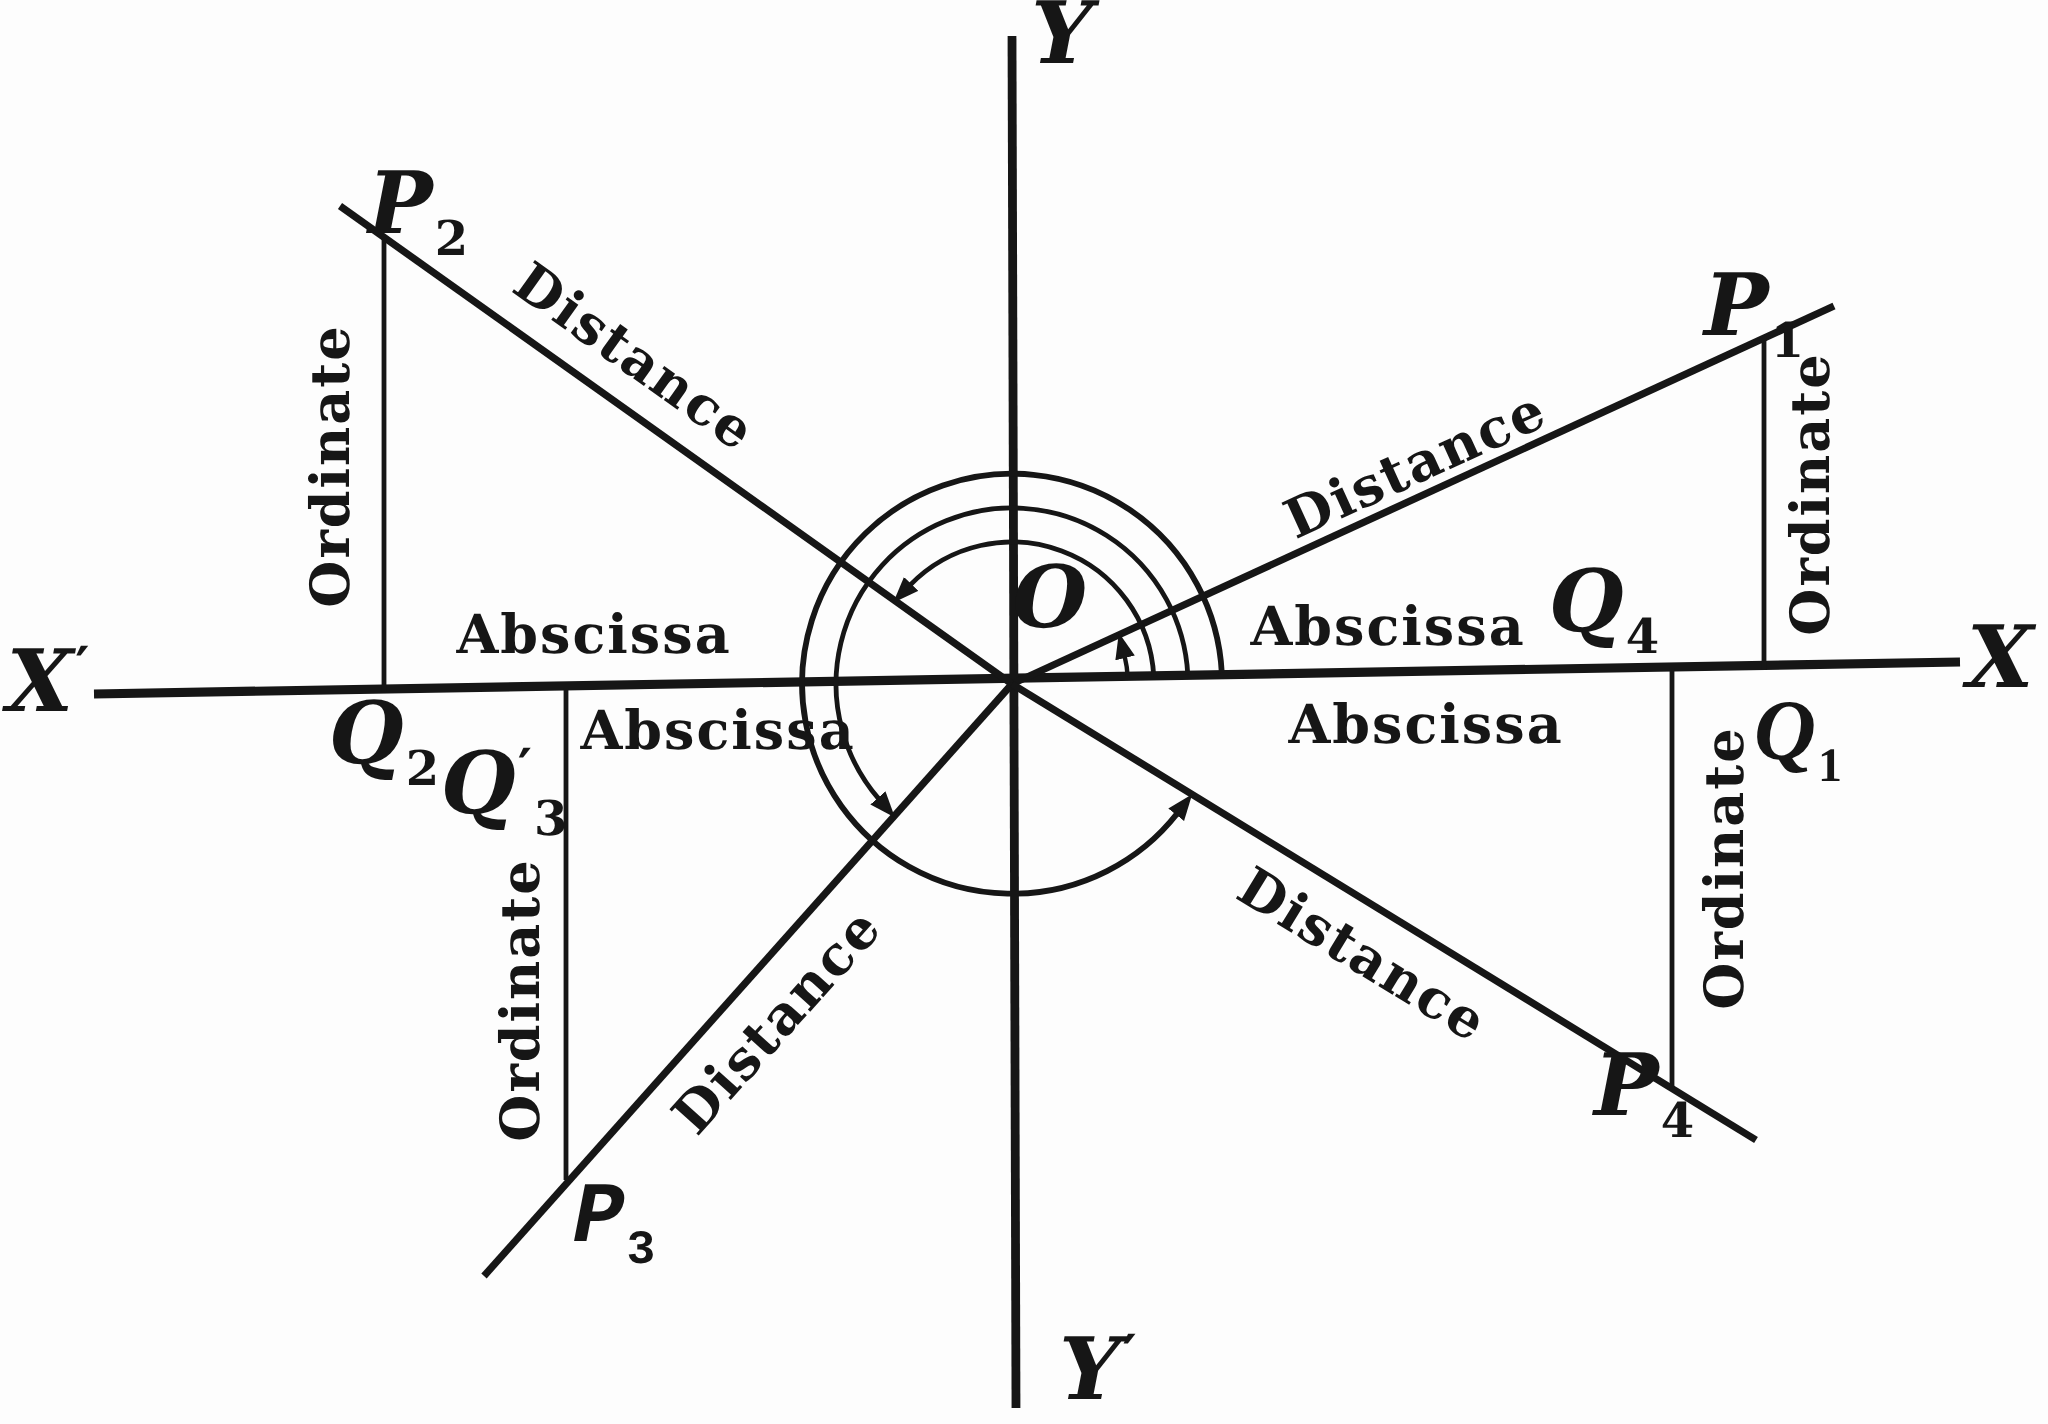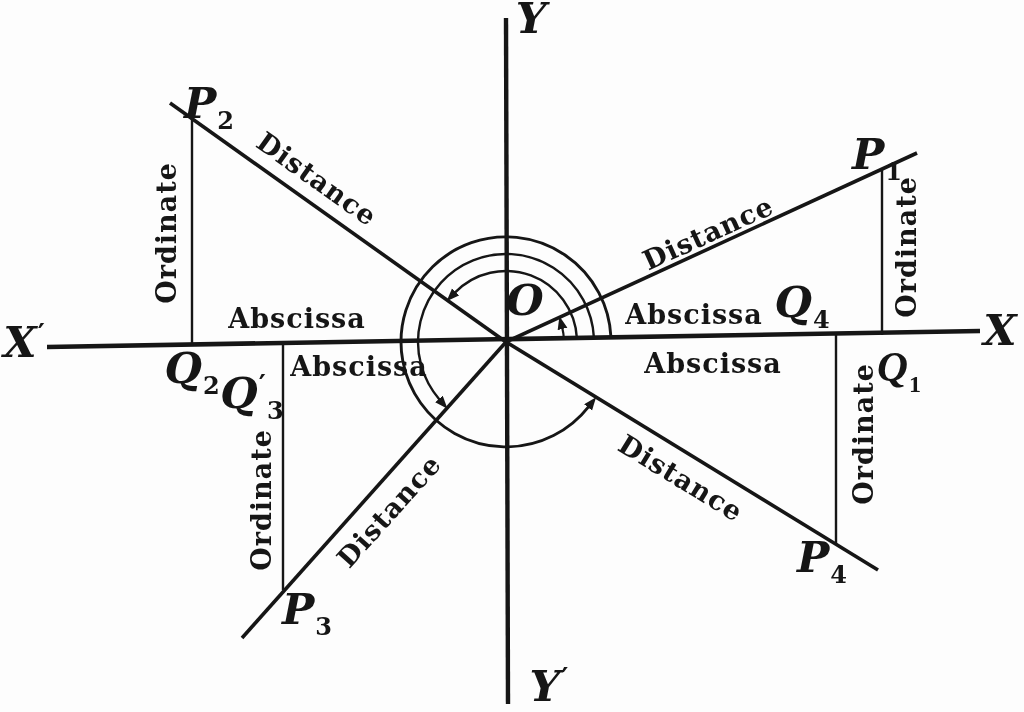--- a/index.html
+++ b/index.html
@@ -73,22 +73,22 @@
       <path d="M 610.9 336.5 A 105 105 0 1 0 588.7 406.6" fill="none" stroke="#161616" stroke-width="2.9" marker-end="url(#arrowhead)"></path>
     </svg>
   <div id="labels" class="labels">
       <div class="label letter" style="left: 531px; top: 18px; transform: translate(-50%, -50%);"><span>Y</span></div>
       <div class="label letter" style="left: 549px; top: 686px; transform: translate(-50%, -50%);"><span>Y</span><span class="prime">′</span></div>
       <div class="label letter" style="left: 1000px; top: 330px; transform: translate(-50%, -50%);"><span>X</span></div>
       <div class="label letter" style="left: 24px; top: 342px; transform: translate(-50%, -50%);"><span>X</span><span class="prime">′</span></div>
       <div class="label letter" style="left: 525px; top: 300px; transform: translate(-50%, -50%);"><span>O</span></div>
       <div class="label letter" style="left: 877px; top: 154px; transform: translate(-50%, -50%);"><span>P</span><span class="sub">1</span></div>
       <div class="label letter" style="left: 209px; top: 91px; transform: translate(-50%, -50%); margin-top: 12px;"><span>P</span><span class="sub">2</span></div>
-      <div class="label letter" style="left: 307px; top: 609px; transform: translate(-50%, -50%);"><span>P</span><span class="sub">3</span></div>
-      <div class="label letter" style="left: 822px; top: 557px; transform: translate(-50%, -50%);"><span>P</span><span class="sub">4</span></div>
+      <div class="label letter" style="left: 307px; top: 609px; transform: translate(-50%, -50%); font-family: Liberation Mono, monospace;"><span>P</span><span class="sub">3</span></div>
+      <div class="label letter" style="left: 822px; top: 544px; transform: translate(-50%, -50%);"><span>P</span><span class="sub">4</span></div>
       <div class="label letter" style="left: 899px; top: 366px; transform: translate(-50%, -50%); font-family: Liberation Serif, serif;"><span>Q</span><span class="sub">1</span></div>
       <div class="label letter" style="left: 192px; top: 368px; transform: translate(-50%, -50%);"><span>Q</span><span class="sub">2</span></div>
       <div class="label letter" style="left: 252px; top: 393px; transform: translate(-50%, -50%);"><span>Q</span><span class="prime">′</span><span class="sub">3</span></div>
       <div class="label letter" style="left: 802px; top: 302px; transform: translate(-50%, -50%);"><span>Q</span><span class="sub">4</span></div>
       <div class="label word" style="left: 297px; top: 318px; transform: translate(-50%, -50%);"><span>Abscissa</span></div>
       <div class="label word" style="left: 359px; top: 366px; transform: translate(-50%, -50%);"><span>Abscissa</span></div>
       <div class="label word" style="left: 694px; top: 314px; transform: translate(-50%, -50%);"><span>Abscissa</span></div>
       <div class="label word" style="left: 713px; top: 363px; transform: translate(-50%, -50%);"><span>Abscissa</span></div>
       <div class="label word" style="left: 317px; top: 179px; transform: translate(-50%, -50%) rotate(35.5deg);"><span>Distance</span></div>
       <div class="label word" style="left: 708px; top: 233px; transform: translate(-50%, -50%) rotate(-24.5deg);"><span>Distance</span></div>

